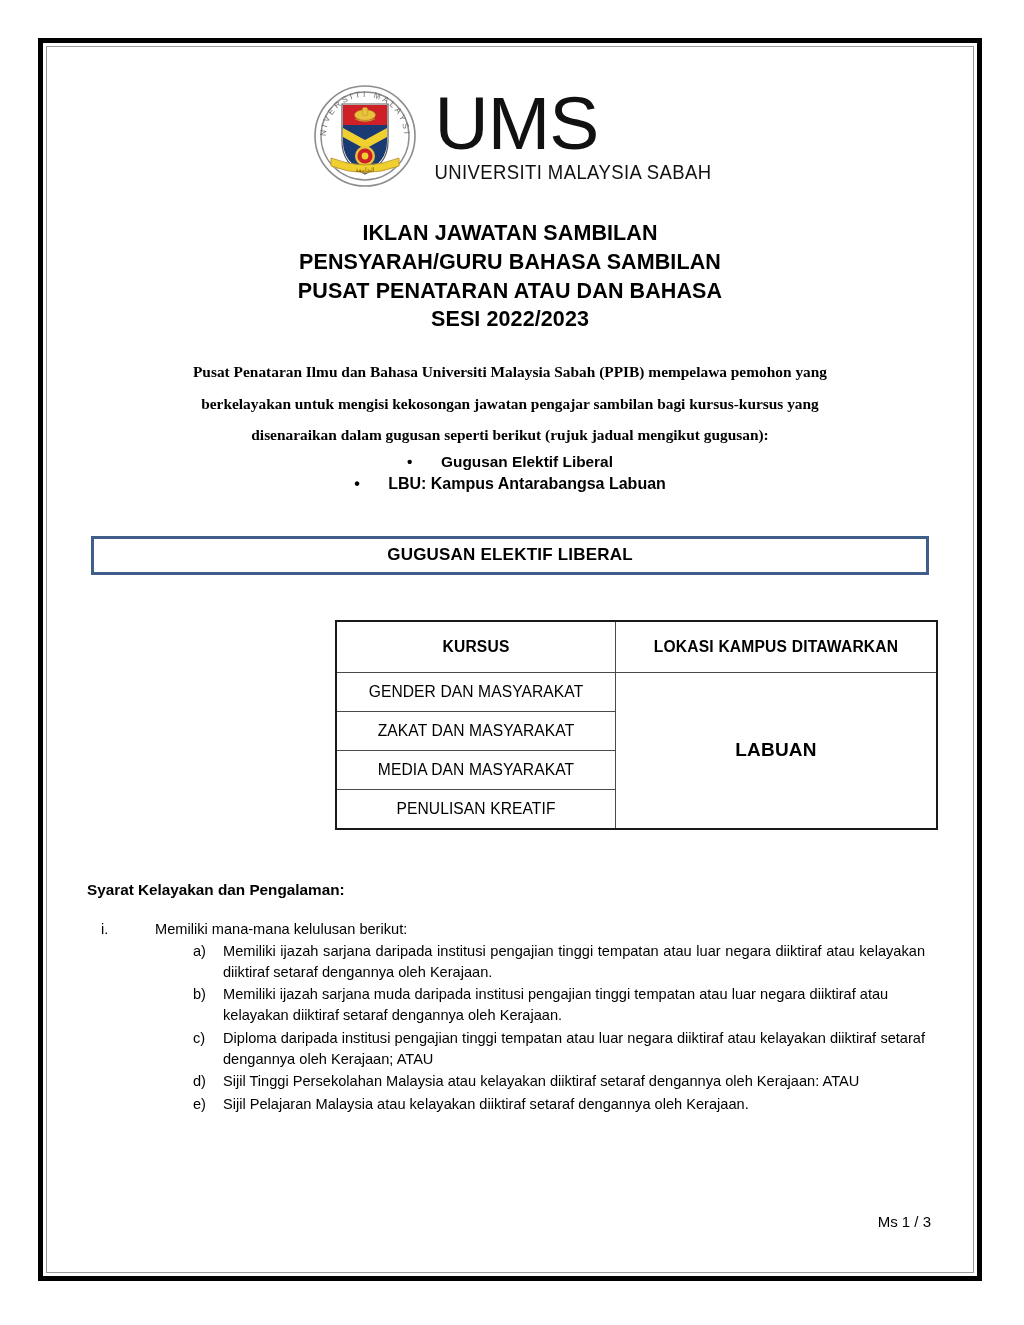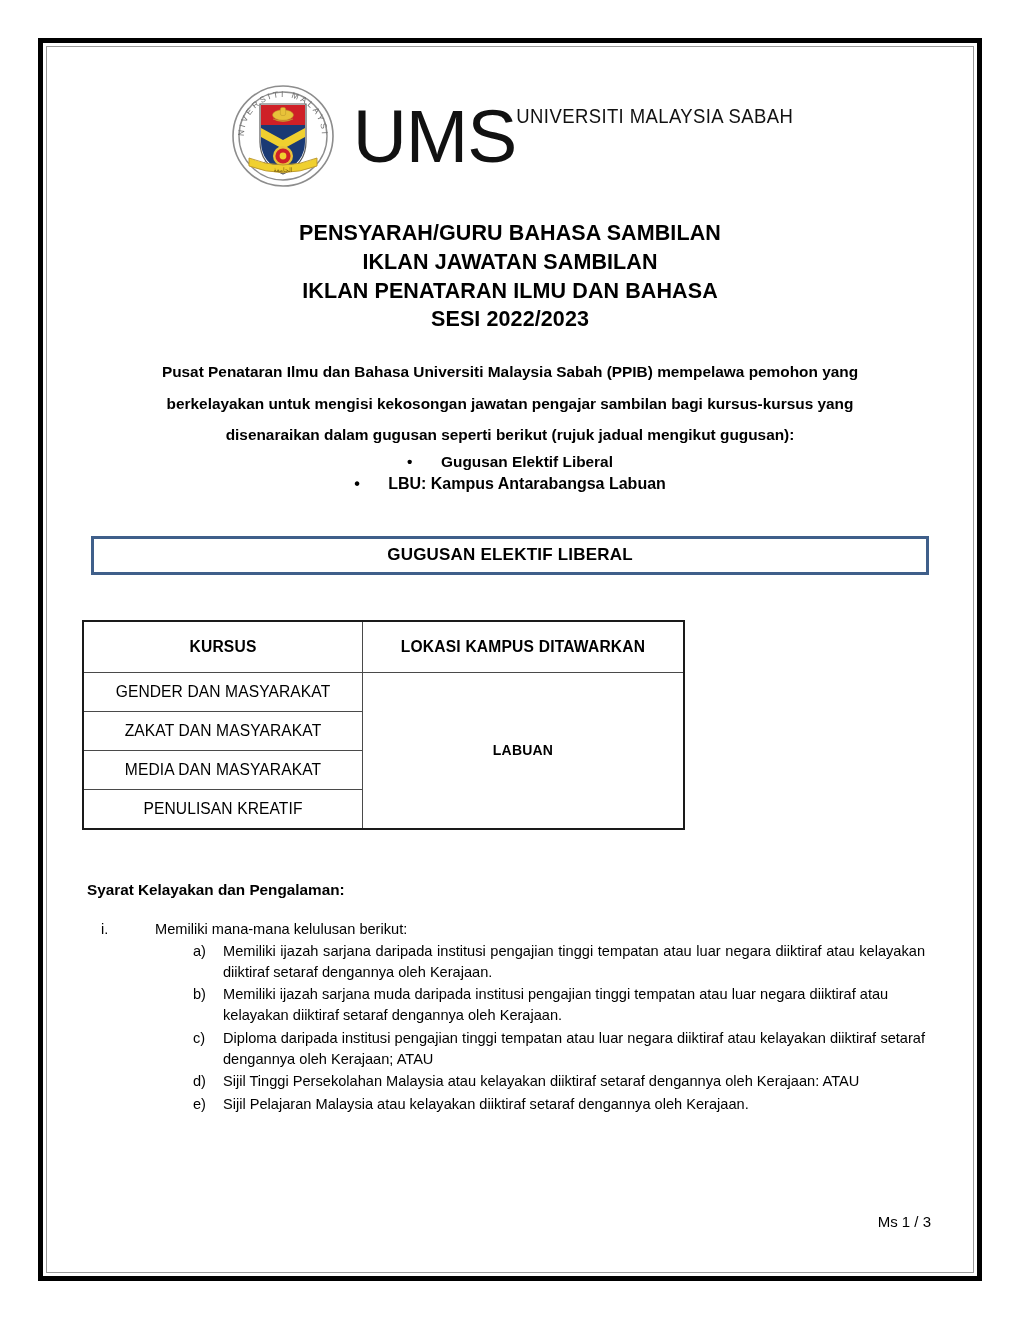--- a/index.html
+++ b/index.html
@@ -50,21 +50,21 @@
   
   .logo-row {
     display: flex;
     align-items: center;
     justify-content: center;
     gap: 14px;
     margin-top: 8px;
     height: 118px;
   }
   .crest { width: 112px; height: 112px; flex: 0 0 auto; }
-  .wordmark { display: flex; flex-direction: row; align-items: flex-start; }
+  .wordmark { display: flex; flex-direction: column; align-items: flex-start; }
   .wordmark .ums {
     font-size: 75px;
     line-height: 0.92;
     font-weight: 400;
     letter-spacing: -1px;
     font-family: "Liberation Sans", sans-serif;
     color: #111111;
   }
   .wordmark .sub {
     font-size: 18.5px;
@@ -89,20 +89,21 @@
   .doc-title div { white-space: nowrap; }
 
   
   .intro {
     text-align: center;
     font-weight: bold;
     font-size: 15.4px;
     line-height: 2.05;
     margin-top: 22px;
     padding: 0 18px;
+    font-family: Liberation Serif, serif;
   }
   .bullet-line {
     text-align: center;
     font-weight: bold;
     font-size: 15.4px;
     margin-top: 2px;
   }
   .bullet-line .dot { display: inline-block; width: 34px; text-align: left; }
 
   .kod-line {
@@ -128,21 +129,21 @@
     font-weight: bold;
     font-size: 17px;
     padding: 6px 0 7px 0;
     letter-spacing: 0.2px;
     box-sizing: border-box;
   }
 
   
   .table-wrap {
     display: flex;
-    justify-content: flex-start;
+    justify-content: flex-end;
     margin-top: 46px;
   }
   table.courses {
     border-collapse: collapse;
     width: 600px;
     table-layout: fixed;
   }
   table.courses th, table.courses td {
     border: 1px solid #4a4a4a;
     text-align: center;
@@ -158,21 +159,21 @@
     height: 48px;
     letter-spacing: 0.2px;
   }
   table.courses td.course {
     font-size: 15.6px;
     font-weight: 400;
     height: 36px;
     letter-spacing: 0.1px;
   }
   table.courses td.campus {
-    font-size: 14px;
+    font-size: 19px;
     font-weight: bold;
     letter-spacing: 0.2px;
     margin-left: 8px;
   }
   col.c1 { width: 279px; }
   col.c2 { width: 321px; }
 
   
   .jawatan {
     display: flex;
@@ -278,23 +279,23 @@
           <path d="M 22,78 Q 56,92 90,78 L 90,86 Q 56,99 22,86 Z" fill="#f0d02f" stroke="#b9942a" stroke-width="0.9"></path>
           <text x="56" y="92" font-size="6.2" text-anchor="middle" fill="#7a5e12" font-family="'Liberation Serif', serif">الجامعة</text>
         </svg>
         <div class="wordmark">
           <div class="ums">UMS</div>
           <div class="sub">UNIVERSITI MALAYSIA SABAH</div>
         </div>
       </div>
 
       <div class="doc-title">
+        <div>IKLAN JAWATAN SAMBILAN</div>
         <div>PENSYARAH/GURU BAHASA SAMBILAN</div>
-        <div>IKLAN JAWATAN SAMBILAN</div>
-        <div>IKLAN PENATARAN ILMU DAN BAHASA</div>
+        <div>PUSAT PENATARAN ATAU DAN BAHASA</div>
         <div>SESI 2022/2023</div>
       </div>
 
       <div class="intro">
         <div>Pusat Penataran Ilmu dan Bahasa Universiti Malaysia Sabah (PPIB) mempelawa pemohon yang</div>
         <div>berkelayakan untuk mengisi kekosongan jawatan pengajar sambilan bagi kursus-kursus yang</div>
         <div>disenaraikan dalam gugusan seperti berikut (rujuk jadual mengikut gugusan):</div>
       </div>
       <div class="bullet-line">
         <span class="dot">•</span><span>Gugusan Elektif Liberal</span>

